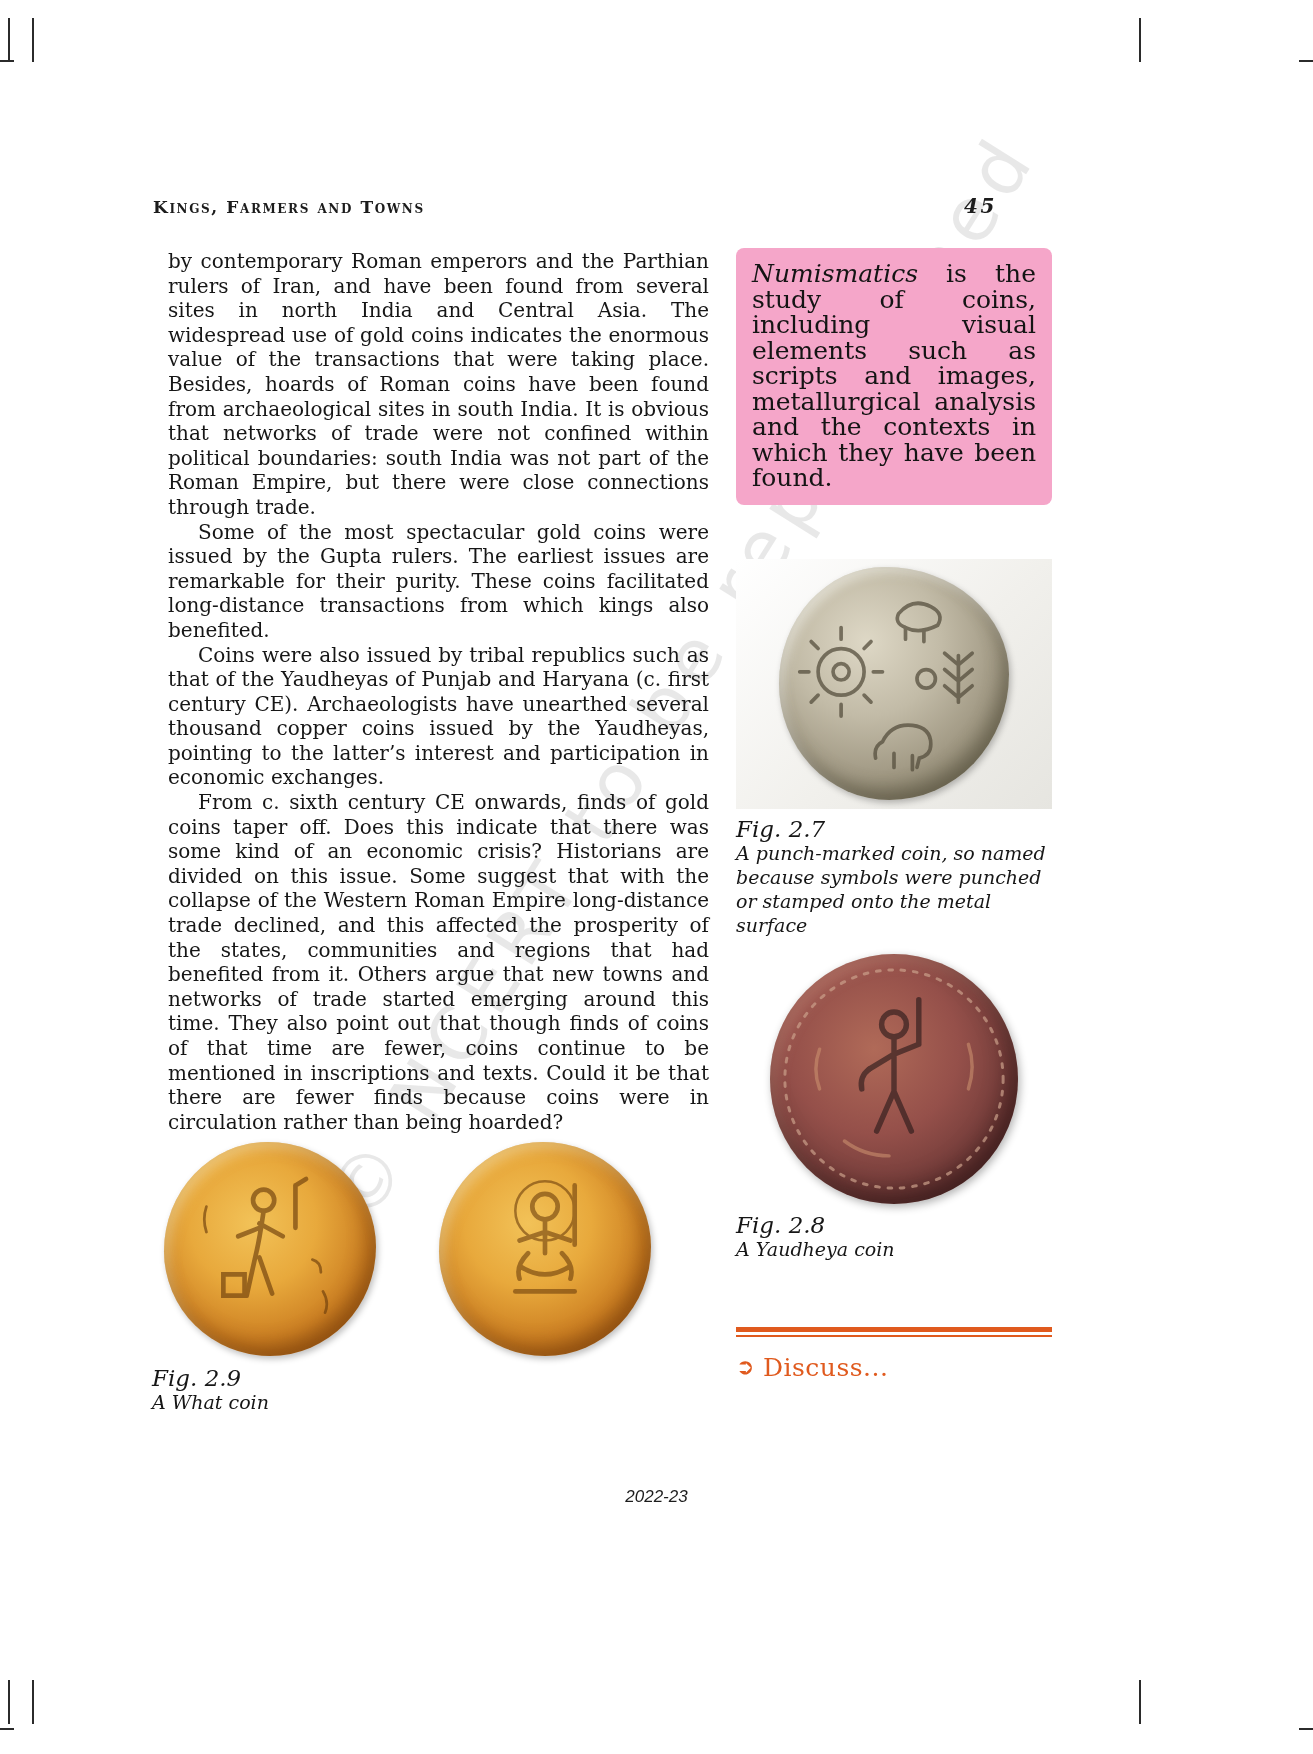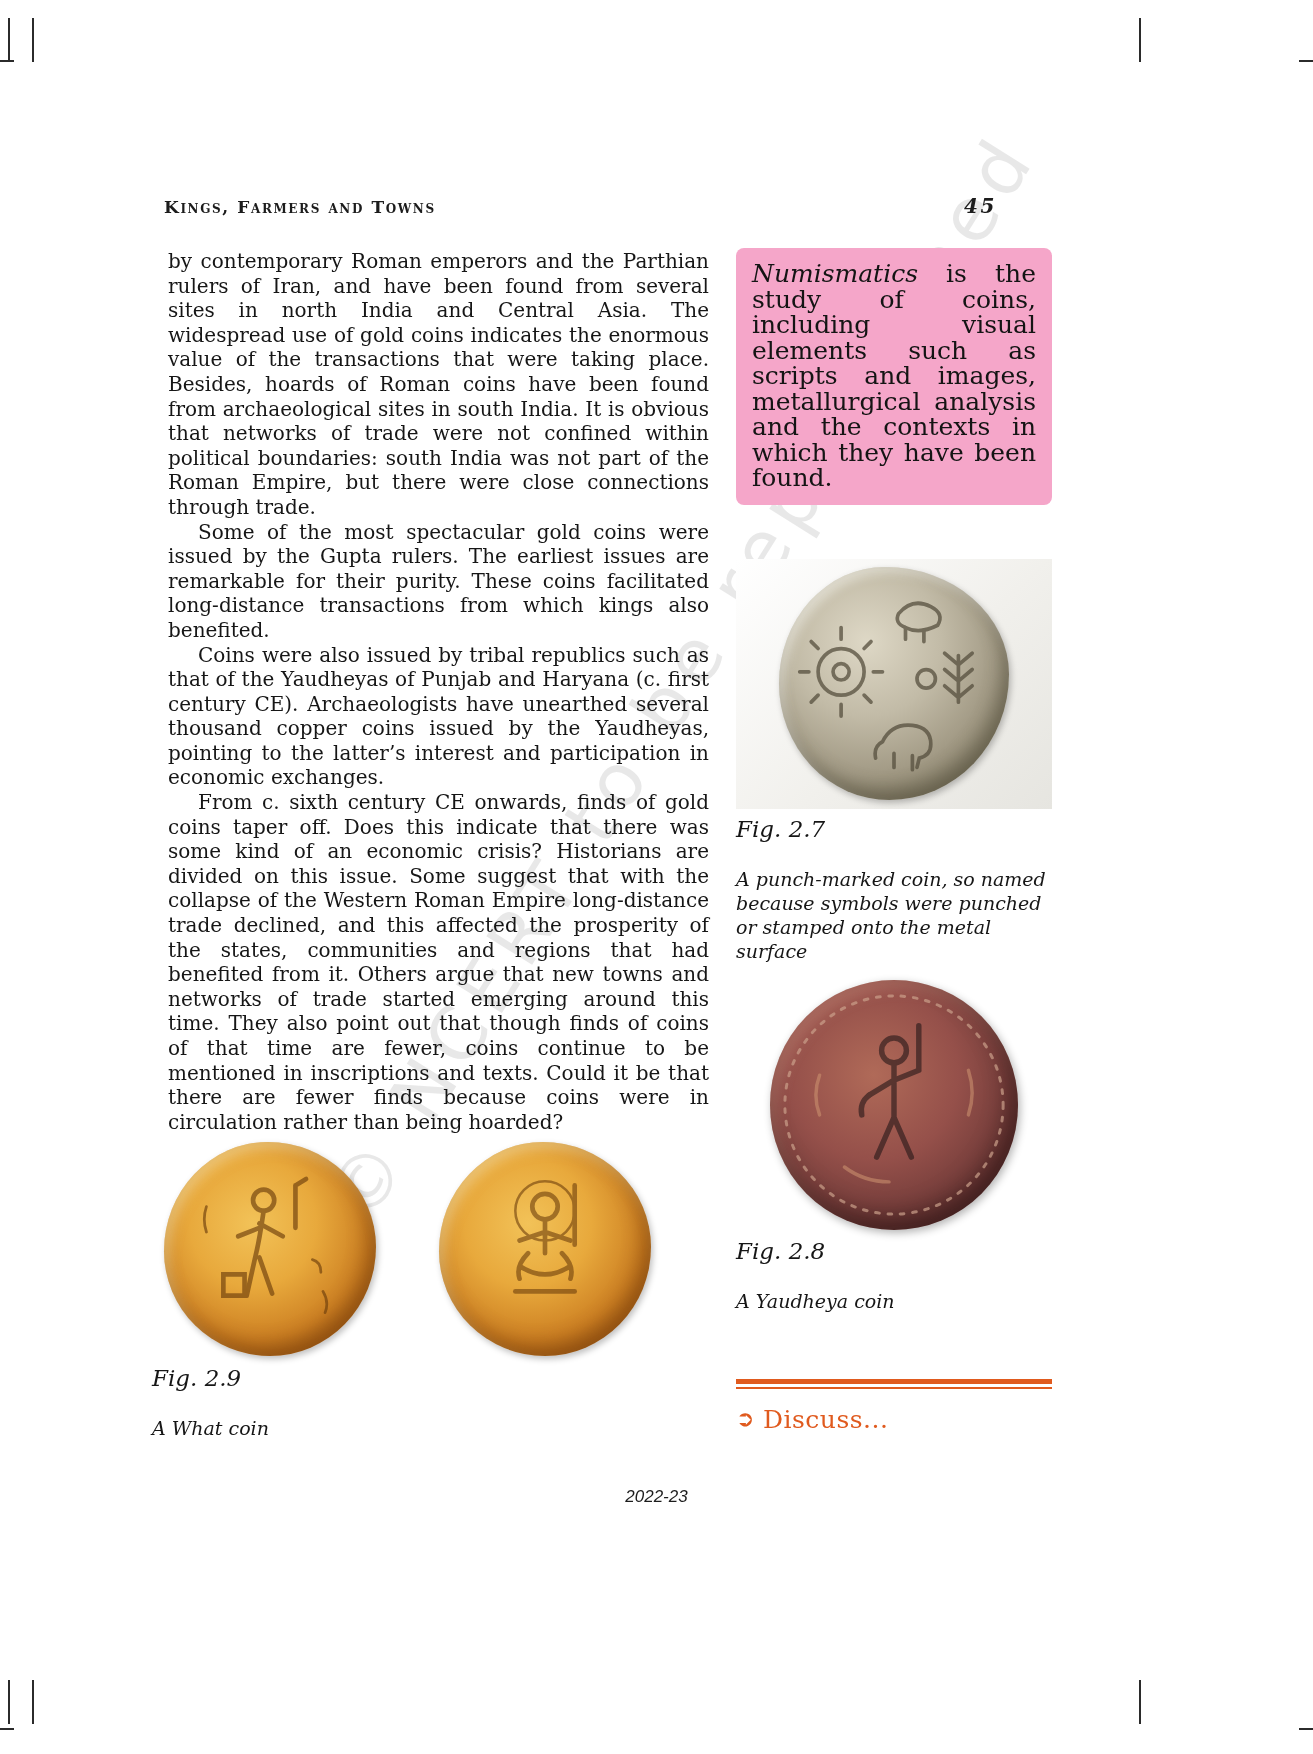--- a/index.html
+++ b/index.html
@@ -20,21 +20,21 @@
   .watermark{
     position:absolute;left:310px;top:1190px;
     transform:rotate(-58deg);transform-origin:0 0;
     font-size:74px;letter-spacing:10px;white-space:nowrap;
     color:rgba(110,110,110,0.16);
     font-family:"DejaVu Sans", sans-serif;
     pointer-events:none;
   }
   
   .running-head{
-    position:absolute;left:164px;top:197px;
+    position:absolute;left:153px;top:197px;
     font-variant:small-caps;font-weight:bold;
     font-size:17px;letter-spacing:1.6px;color:#1c1c1c;
   }
   .page-number{
     position:absolute;left:964px;top:194px;
     font-weight:bold;font-size:20px;letter-spacing:2.5px;color:#1c1c1c;font-style:italic;
   }
   
   .main-col{
     position:absolute;left:168px;top:249px;width:541px;
@@ -76,21 +76,21 @@
     background:radial-gradient(circle at 42% 38%, #b06a58 0%, #95504a 40%, #6f3a38 70%, #4d2b2c 92%);
     box-shadow:inset -8px -12px 22px rgba(30,10,10,.5), inset 6px 8px 14px rgba(255,200,170,.25), 2px 3px 8px rgba(0,0,0,.3);
   }
   .coin-gold{
     width:212px;height:214px;border-radius:49% 51% 50% 50% / 51% 49% 51% 49%;
     background:radial-gradient(circle at 42% 38%, #f2c258 0%, #e8a93c 35%, #cc7f22 65%, #a35b15 88%, #8a4c12 100%);
     box-shadow:inset -7px -10px 20px rgba(90,40,0,.45), inset 5px 7px 12px rgba(255,240,180,.5), 2px 3px 6px rgba(0,0,0,.25);
   }
   figcaption{margin-top:8px;}
   .fig-label{font-style:italic;font-size:23px;line-height:24px;}
-  .fig-cap{font-style:italic;font-size:19px;line-height:24px;margin-top:26px;}
+  .fig-cap{font-style:italic;font-size:19px;line-height:24px;}
   
   .discuss{margin-top:66px;}
   .rule-thick{height:5px;background:#e05a1e;}
   .rule-thin{height:2px;background:#e05a1e;margin-top:3px;}
   .discuss h3{
     margin:16px 0 8px 0;color:#e05a1e;
     font-size:25px;font-weight:normal;letter-spacing:.5px;
     display:flex;align-items:center;gap:8px;
   }
   .d-icon{font-size:22px;line-height:1;}

